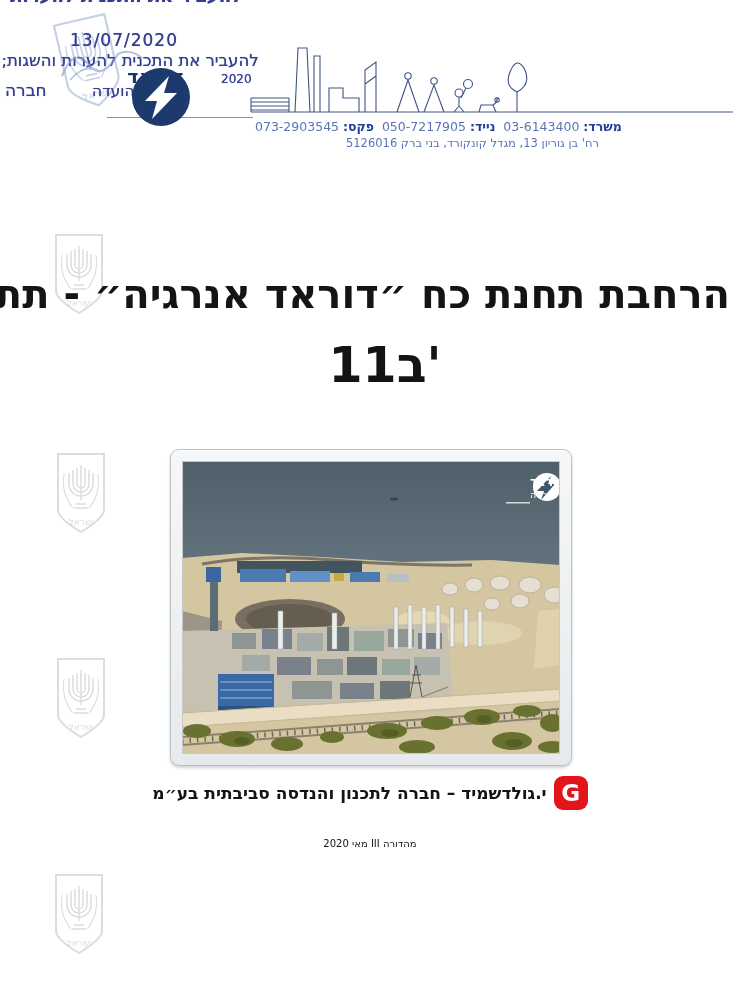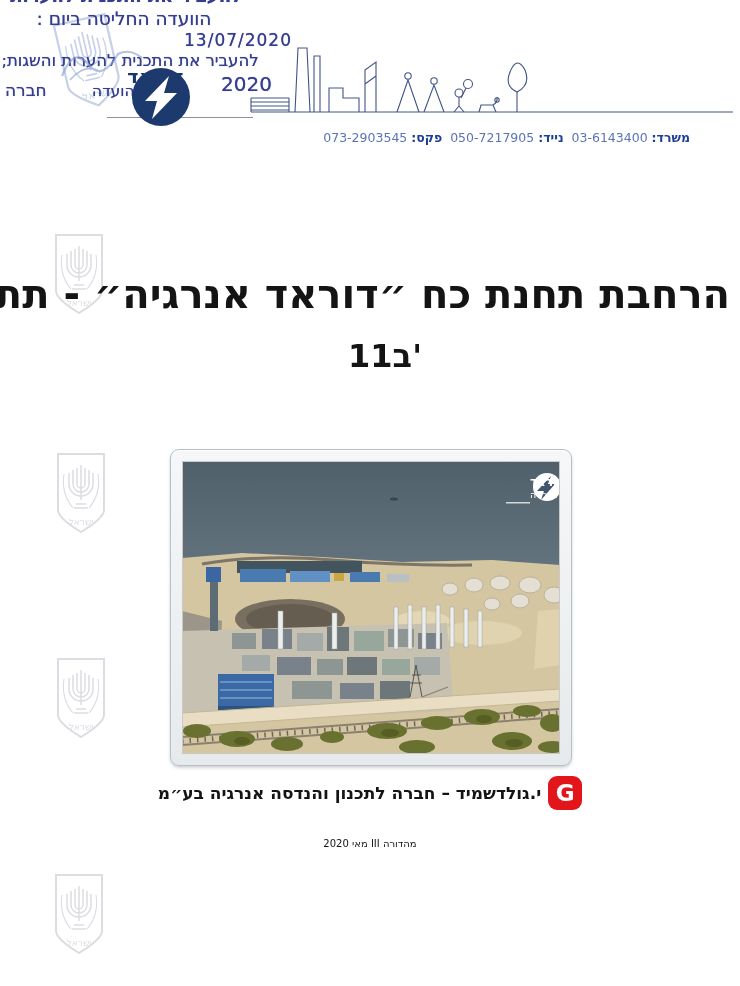--- a/index.html
+++ b/index.html
@@ -15,43 +15,43 @@
   .emblem.e-2 { left:47px; top:228px; width:64px; height:100px; color:#dcdde2; }
   .emblem.e-3 { left:49px; top:447px; width:64px; height:100px; color:#dcdde2; }
   .emblem.e-4 { left:49px; top:652px; width:64px; height:100px; color:#dcdde2; }
   .emblem.e-5 { left:47px; top:868px; width:64px; height:100px; color:#dcdde2; }
 
   
   .stamp-txt { color:#343d8f; text-shadow:0 0 .7px rgba(52,61,143,.85); }
   .stamp-crop { left:10px; top:0; width:232px; height:8px; overflow:hidden; text-align:center; }
   .stamp-crop > div { margin-top:-15px; font-size:18px; font-weight:bold; white-space:nowrap; }
   .stamp-line1 { left:0; top:8px; width:248px; text-align:center; font-size:18.5px; white-space:nowrap; }
-  .stamp-date  { left:0; top:30px; width:248px; font-size:17px; letter-spacing:1px;margin-left:44px; }
+  .stamp-date  { left:0; top:30px; width:248px; text-align:center; font-size:17px; letter-spacing:1px; }
   .stamp-line2 { left:-4px; top:51px; width:268px; font-size:16.5px; white-space:nowrap; text-align:center; }
-  .stamp-year  { left:221px; top:72px; font-size:20px; }
+  .stamp-year  { left:221px; top:72px; font-size:12px; }
   .stamp-date-label { left:5px; top:80px; font-size:17px; }
   .stamp-secretary  { left:92px; top:82px; font-size:15.5px; white-space:nowrap; }
   .sig-line { left:107px; top:117px; width:146px; height:0; border-top:1.5px solid #8d9096; }
   .squiggle { left:56px; top:40px; width:92px; height:46px; opacity:.65; }
 
   
   .dorad-logo { left:130px; top:62px; width:120px; height:70px; }
   .dorad-name { position:absolute; right:66px; top:3px; font-size:19px; font-weight:bold; color:#15356b; letter-spacing:.5px; white-space:nowrap; }
   .dorad-tagline { position:absolute; right:66px; top:24px; font-size:14px; color:#15356b; letter-spacing:2px; white-space:nowrap; }
   .dorad-circle { position:absolute; left:0; top:4px; width:62px; height:62px; }
 
   
   .skyline { left:247px; top:40px; width:490px; height:76px; }
-  .contact1 { left:255px; top:130px; width:435px; text-align:right; font-size:12.5px; color:#5b74b8; white-space:nowrap; }
+  .contact1 { left:255px; top:119px; width:435px; text-align:left; font-size:12.5px; color:#5b74b8; white-space:nowrap; }
   .contact1 b { color:#1d3f96; font-weight:bold; }
   .contact2 { left:255px; top:136px; width:435px; text-align:center; font-size:11.5px; color:#5b74b8; white-space:nowrap; }
 
   
   .title1 { left:40px; top:271px; width:690px; text-align:center; font-size:40px; font-weight:bold; color:#141414; white-space:nowrap; }
-  .title2 { left:40px; top:337px; width:690px; text-align:center; font-size:32px; font-weight:bold; color:#141414; }
+  .title2 { left:40px; top:337px; width:690px; text-align:center; font-size:49px; font-weight:bold; color:#141414; }
   .subtitle { left:35px; top:403px; width:670px; text-align:center; font-size:25px; font-weight:bold; color:#141414; }
 
   
   .photo-frame {
     left:170px; top:449px; width:378px; height:293px; padding:11px;
     border:1px solid #b9bfc6; border-radius:9px;
     background:linear-gradient(180deg,#f5f7f8,#e7eaec);
     box-shadow:0 2px 3px rgba(120,130,140,.35), inset 0 1px 1px #ffffff;
   }
   .photo-frame svg { display:block; width:378px; height:293px; }
@@ -99,21 +99,20 @@
   <svg class="emblem e-4" viewBox="0 0 64 98">
       <use href="#emblem"></use>
     </svg>
   <svg class="emblem e-5" viewBox="0 0 64 98">
       <use href="#emblem"></use>
     </svg>
 
   <div class="abs stamp-crop stamp-txt">
       <div>להעביר את התכנית להערות והשגות;</div>
     </div>
-  <div class="abs stamp-line1 stamp-txt">הוועדה החליטה ביום :</div>
   <div class="abs stamp-date stamp-txt">13/07/2020</div>
   <div class="abs stamp-line2 stamp-txt">להעביר את התכנית להערות והשגות;</div>
   <span class="abs stamp-year stamp-txt">2020</span>
   <span class="abs stamp-date-label stamp-txt">חברה</span>
   <span class="abs stamp-secretary stamp-txt">מזכירות הועדה</span>
   <div class="abs sig-line"></div>
   <svg class="abs squiggle" viewBox="0 0 92 46">
     <path d="M6 36 Q18 6 32 24 T62 14 Q74 8 86 18" fill="none" stroke="#8aa2d6" stroke-width="2.2"></path>
     <path d="M14 40 Q30 22 44 32" fill="none" stroke="#8aa2d6" stroke-width="1.6"></path>
   </svg>
@@ -151,20 +150,21 @@
   </svg>
 
   <div class="abs contact1">
     <b>משרד:</b>
     <span>03-6143400</span>&nbsp;
     <b>נייד:</b>
     <span>050-7217905</span>&nbsp;
     <b>פקס:</b>
     <span>073-2903545</span>
   </div>
+  <div class="abs contact2">רח' בן גוריון 13, מגדל קונקורד, בני ברק 5126016</div>
 
   <div class="abs title1">הרחבת תחנת כח ״דוראד אנרגיה״ - תת״ל</div>
   <div class="abs title2" dir="ltr">11ב'</div>
 
   <div class="abs photo-frame">
     <svg viewBox="0 0 378 293" preserveAspectRatio="none">
       <defs>
         <linearGradient id="sea" x1="0" y1="0" x2="0" y2="1">
           <stop offset="0" stop-color="#4f606b"></stop>
             <stop offset="1" stop-color="#63747f"></stop>
@@ -264,17 +264,17 @@
         <text x="348" y="25" text-anchor="end" font-size="12" font-weight="bold" fill="#ffffff">דוראד</text>
         <text x="348" y="37" text-anchor="end" font-size="9.5" fill="#ffffff">אנרגיה</text>
         <rect x="324" y="41" width="24" height="1.5" fill="#ffffff" opacity=".75"></rect>
       </g>
       <rect x="0.5" y="0.5" width="377" height="292" fill="none" stroke="#c9c9c9"></rect>
     </svg>
   </div>
 
   <div class="abs company-row">
     <div class="g-logo">G</div>
-    <div class="company-name">י.גולדשמיד – חברה לתכנון והנדסה אנרגיה בע״מ</div>
+    <div class="company-name">י.גולדשמיד – חברה לתכנון והנדסה סביבתית בע״מ</div>
   </div>
   <div class="abs edition">מהדורה III מאי 2020</div>
 
 </div>
 
 </body></html>

